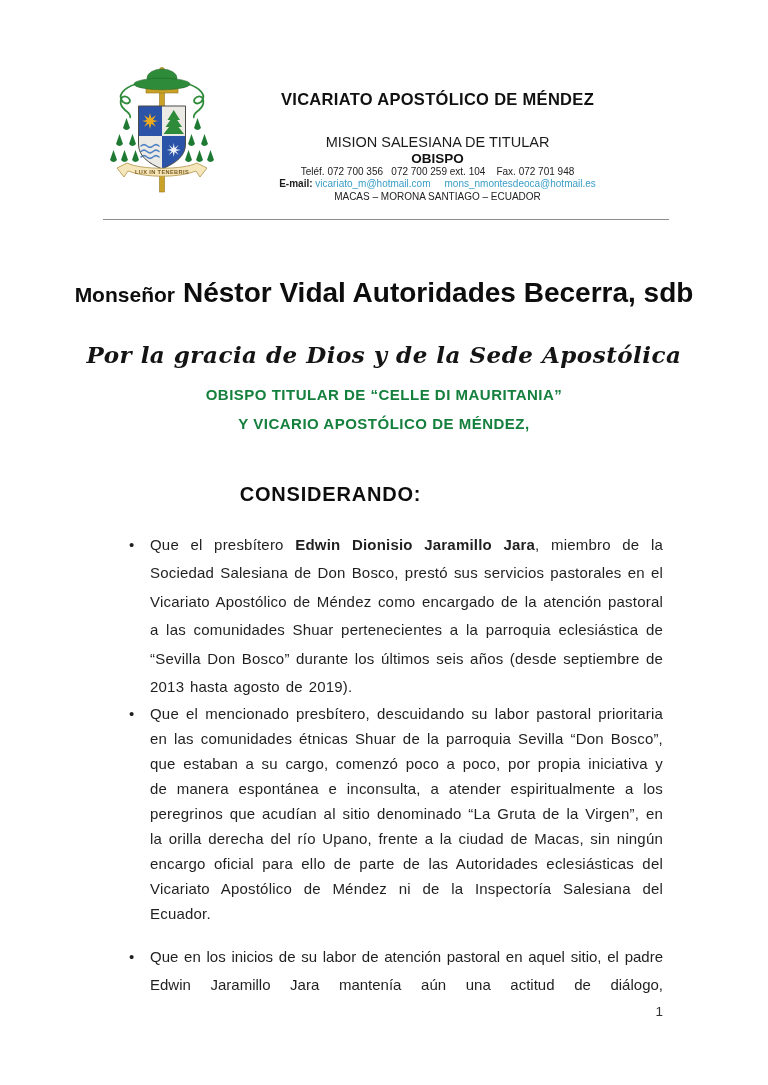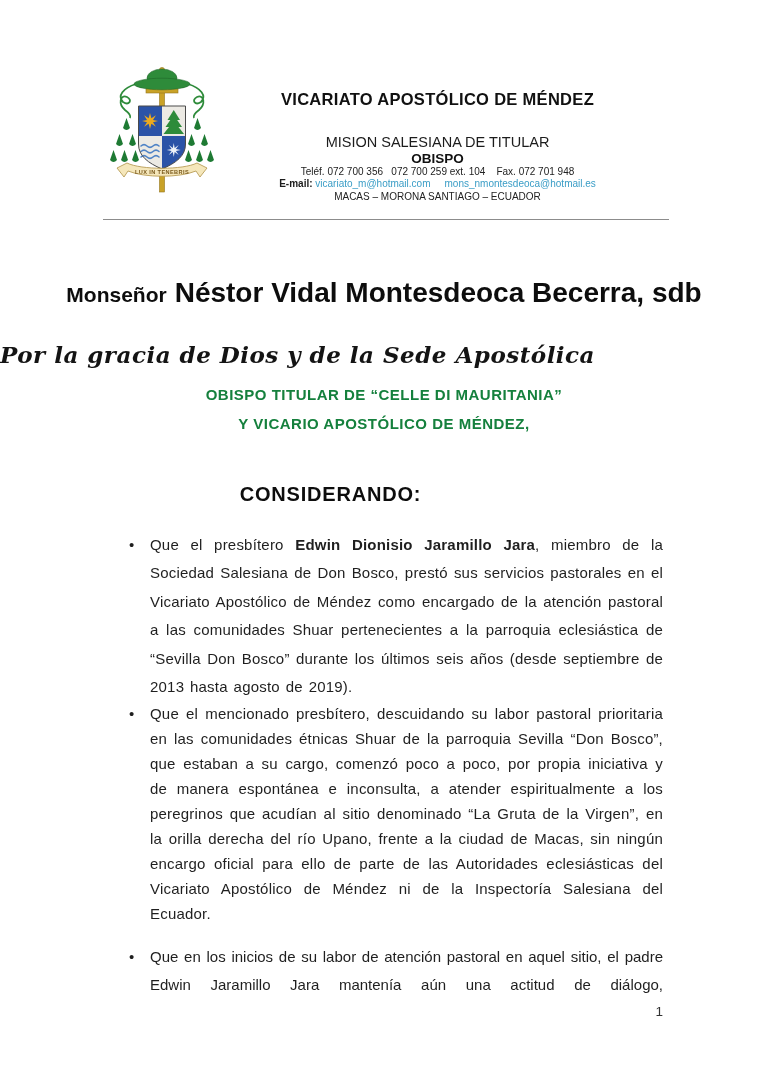--- a/index.html
+++ b/index.html
@@ -17,21 +17,21 @@
   .lh-small{font-size:10px;line-height:12.4px;color:#222;white-space:pre-wrap;}
   .lh-small:first-of-type{margin-top:2px;}
   .email-label{font-weight:bold;color:#1c1c1c;}
   .email{color:#3a9dc6;text-decoration:none;}
   .email + .email{margin-left:14px;}
   .rule{position:absolute;left:103px;top:211px;width:566px;border:0;border-top:1.2px solid #8c8c8c;}
   
   .main-title{position:absolute;top:276px;left:0;width:768px;text-align:center;line-height:34px;color:#0d0d0d;}
   .honorific{font-size:21px;font-weight:bold;margin-right:8px;}
   .bishop-name{font-size:28px;font-weight:bold;}
-  .grace{position:absolute;top:341px;left:0;width:768px;text-align:left;
+  .grace{position:absolute;top:341px;left:0;width:768px;text-align:center;
          font-family:"DejaVu Serif",serif;font-style:italic;font-weight:600;
          font-size:23px;letter-spacing:.5px;color:#141414;}
   .role-line{position:absolute;left:0;width:768px;text-align:center;
              font-size:15px;font-weight:bold;letter-spacing:.5px;color:#15803d;}
   .role-1{top:386px;}
   .role-2{top:415px;}
   .considerando{position:absolute;top:483px;left:0;width:661px;text-align:center;
                 font-size:20px;font-weight:bold;letter-spacing:.8px;color:#0d0d0d;}
   
   .bullets{position:absolute;top:531px;left:126px;width:537px;margin:0;padding:0;list-style:none;}
@@ -121,21 +121,21 @@
     <div class="lh-mission">MISION SALESIANA DE TITULAR</div>
     <div class="lh-role">OBISPO</div>
     <div class="lh-small">Teléf. 072 700 356   072 700 259 ext. 104    Fax. 072 701 948</div>
     <div class="lh-small"><span class="email-label">E-mail:</span> <span class="email" style="color: rgb(58, 157, 198);">vicariato_m@hotmail.com</span><span class="email" style="color: rgb(58, 157, 198);">mons_nmontesdeoca@hotmail.es</span></div>
     <div class="lh-small">MACAS – MORONA SANTIAGO – ECUADOR</div>
   </div>
 
   <hr class="rule">
 
   <div class="main-title">
-    <span class="honorific">Monseñor</span><span class="bishop-name">Néstor Vidal Montesdeoca Becerra, sdb</span>
+    <span class="honorific">Monseñor</span><span class="bishop-name">Néstor Vidal Autoridades Becerra, sdb</span>
   </div>
   <div class="grace">Por la gracia de Dios y de la Sede Apostólica</div>
   <div class="role-line role-1">OBISPO TITULAR DE “CELLE DI MAURITANIA”</div>
   <div class="role-line role-2">Y VICARIO APOSTÓLICO DE MÉNDEZ,</div>
 
   <div class="considerando">CONSIDERANDO:</div>
 
   <ul class="bullets">
       <li><span>Que el presbítero </span><span style="font-weight: bold;">Edwin Dionisio Jaramillo Jara</span><span>, miembro de la Sociedad Salesiana de Don Bosco, prestó sus servicios pastorales en el Vicariato Apostólico de Méndez como encargado de la atención pastoral a las comunidades Shuar pertenecientes a la parroquia eclesiástica de “Sevilla Don Bosco”  durante los últimos seis años (desde septiembre de 2013 hasta agosto de 2019).</span></li>
       <li><span>Que el mencionado presbítero, descuidando su labor pastoral prioritaria en las comunidades étnicas Shuar de la parroquia Sevilla “Don Bosco”, que estaban a su cargo, comenzó poco a poco, por propia iniciativa y de manera espontánea e inconsulta, a atender espiritualmente a los peregrinos que acudían al sitio denominado “La Gruta de la Virgen”, en la orilla derecha del río Upano, frente a la ciudad de Macas, sin ningún encargo oficial para ello de parte de las Autoridades eclesiásticas del Vicariato Apostólico de Méndez ni de la Inspectoría  Salesiana del Ecuador.</span></li>

